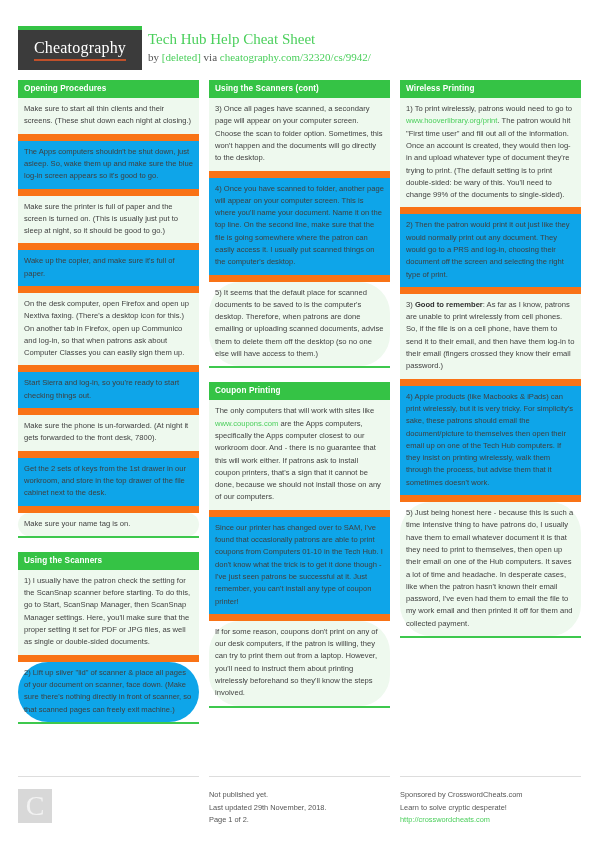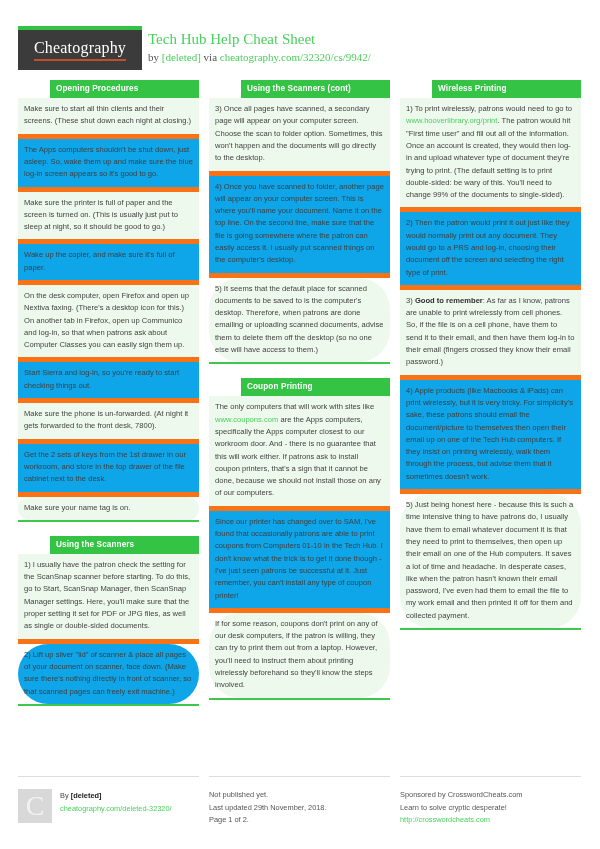--- a/index.html
+++ b/index.html
@@ -86,28 +86,27 @@
     border-bottom: 2px solid #3dc84d;
   }
   .block-title {
     background: #35c345;
     color: #ffffff;
     font-size: 8.2px;
     font-weight: bold;
     padding: 4px 6px 5px 6px;
     line-height: 1.1;
     letter-spacing: 0.1px;
-    margin-left: 32px;
   }
   .row {
     font-size: 7.6px;
     line-height: 1.62;
     padding: 5px 6px 6px 6px;
     color: #3f3f3f;
-    border-bottom: 5px solid #f97316;
+    border-bottom: 7px solid #f97316;
   }
   .row.odd  { background: #eef9ee; }
   .row.even { background: #0ea5e9; }
   .row:last-child { border-bottom: none; border-radius: 31px; }
   .row a, .row .link {
     color: #4bcf5c;
     text-decoration: none;
   }
   .row b { font-weight: bold; color: #2f2f2f; }
 
@@ -224,24 +223,20 @@
 
     </div>
 
   </div>
 
   <div class="footer">
 
     <div class="foot-col">
       <div class="foot-author">
         <div class="avatar">C</div>
-        <div class="foot-author-text">
-          <div class="name"><span>By </span><b>[deleted]</b></div>
-          <div class="foot-link">cheatography.com/deleted-32320/</div>
-        </div>
       </div>
     </div>
 
     <div class="foot-col">
       <div>Not published yet.</div>
       <div>Last updated 29th November, 2018.</div>
       <div>Page 1 of 2.</div>
     </div>
 
     <div class="foot-col">

